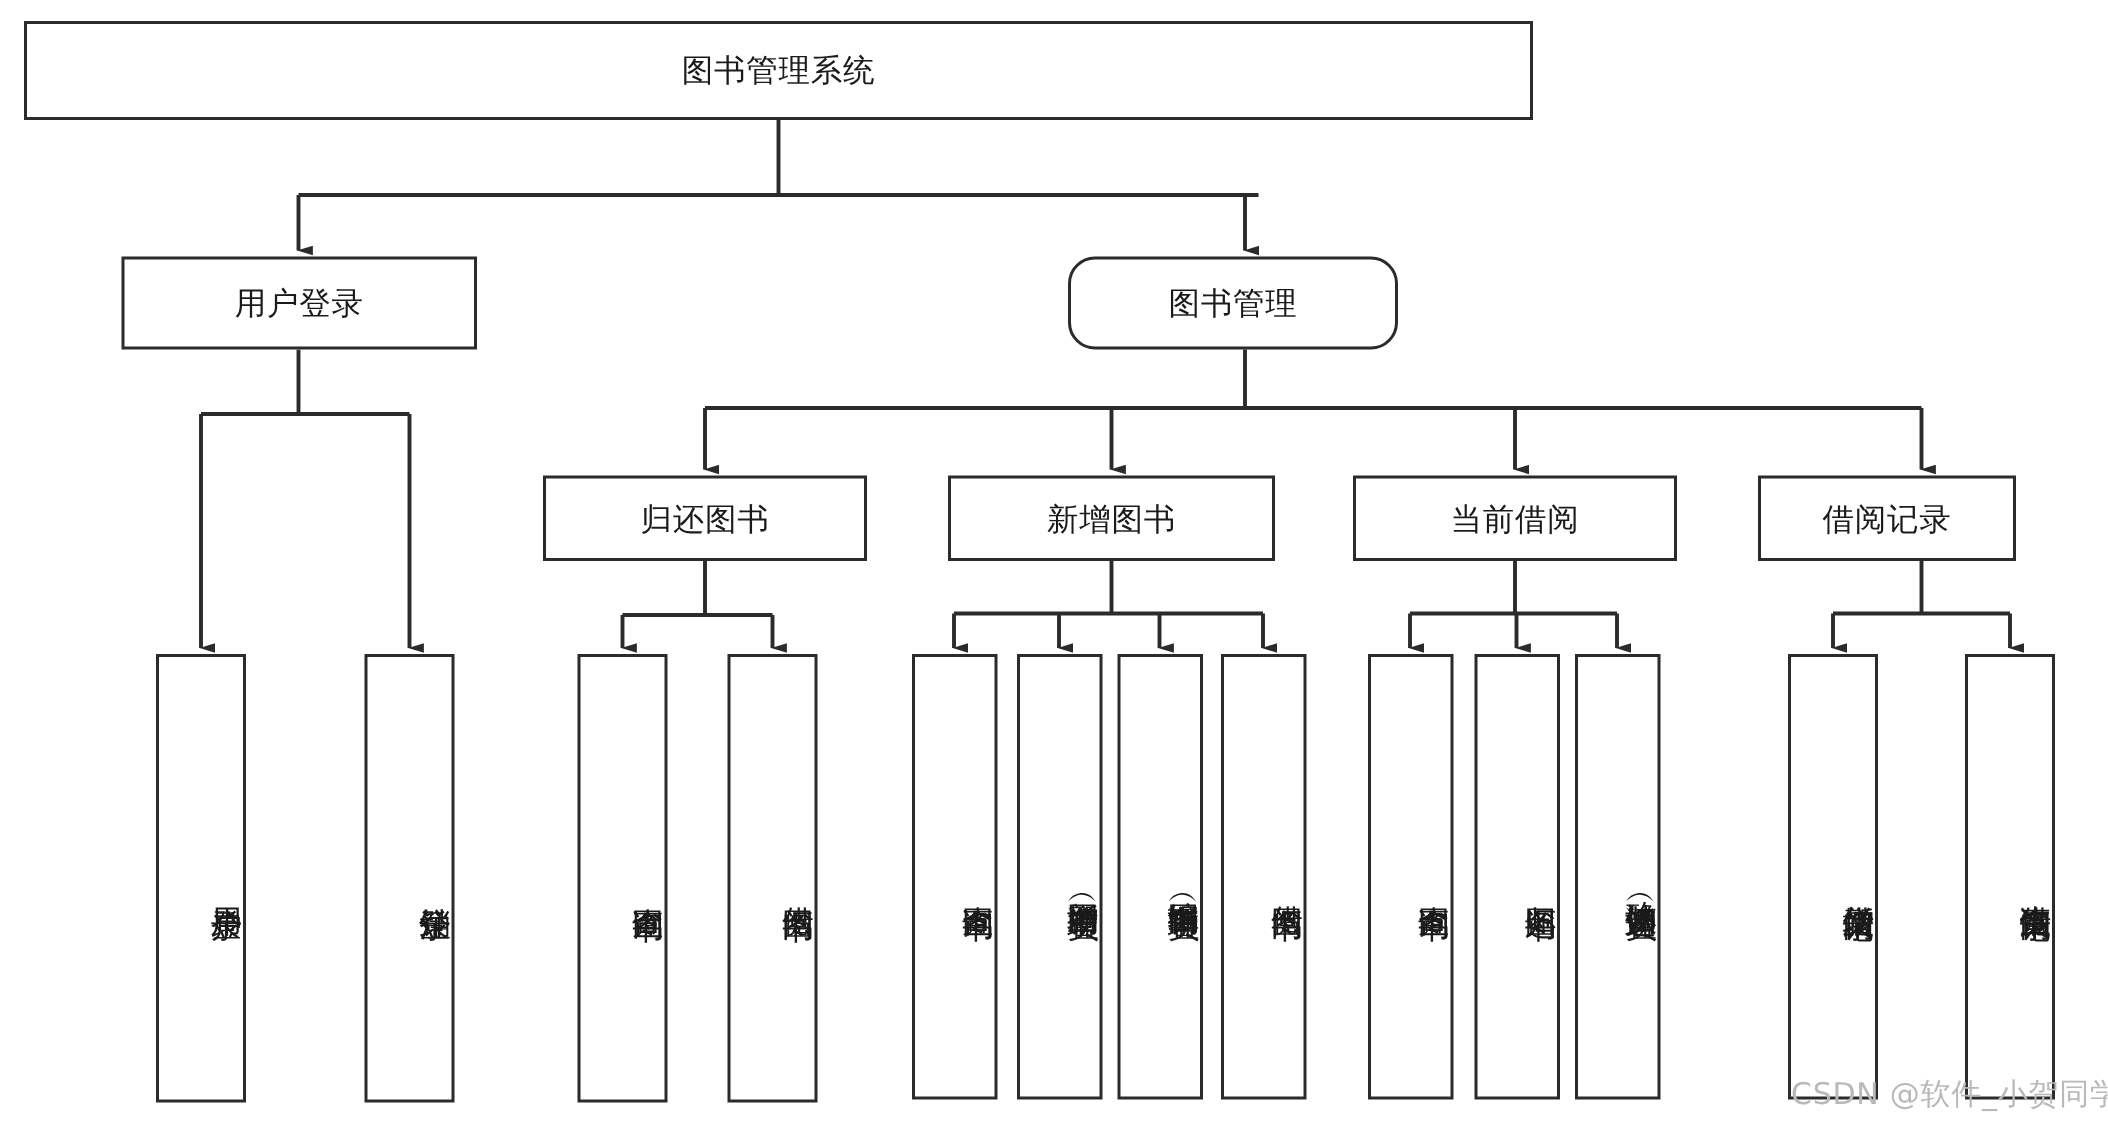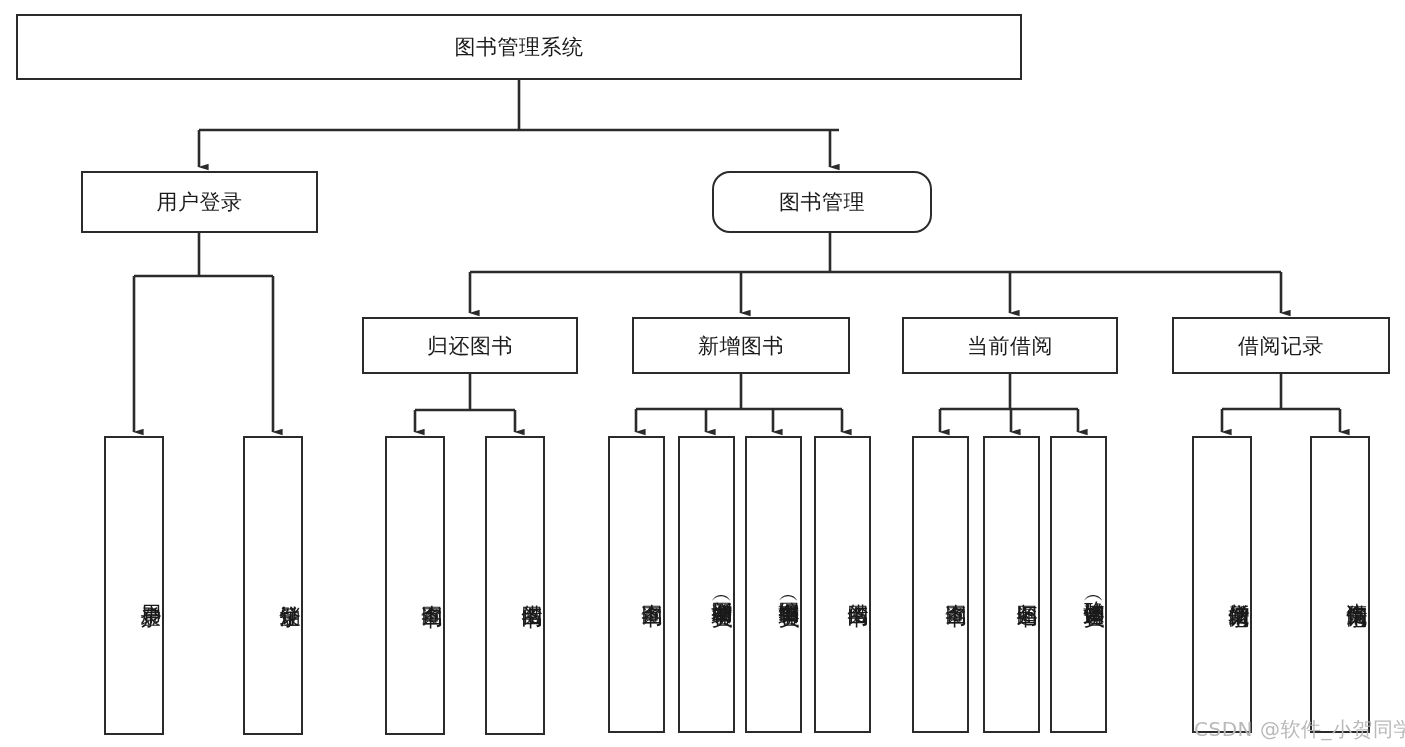--- a/index.html
+++ b/index.html
@@ -130,21 +130,21 @@
 
   <div class="node horiz" style="left:362px;top:317px;width:216px;height:57px;">
     <span>归还图书</span>
   </div>
   <div class="node horiz" style="left:632px;top:317px;width:218px;height:57px;">
     <span>新增图书</span>
   </div>
   <div class="node horiz" style="left:902px;top:317px;width:216px;height:57px;">
     <span>当前借阅</span>
   </div>
-  <div class="node horiz" style="left:1172px;top:317px;width:218px;height:57px;">
+  <div class="node horiz" style="left:1172px;top:317px;width:172px;height:57px;">
     <span>借阅记录</span>
   </div>
 
   <div class="node vert" style="left:104px;top:436px;width:60px;height:299px;">
     <span class="vlabel">用户登录</span>
   </div>
   <div class="node vert" style="left:243px;top:436px;width:60px;height:299px;">
     <span class="vlabel">注销登录</span>
   </div>
 

